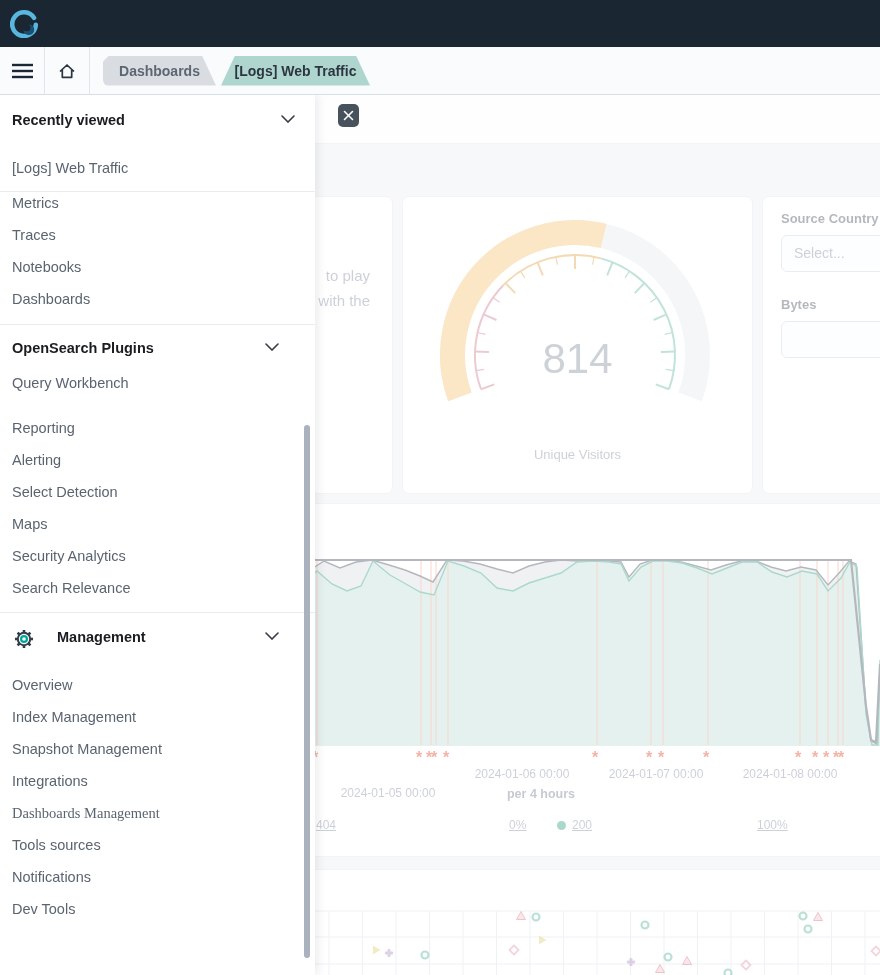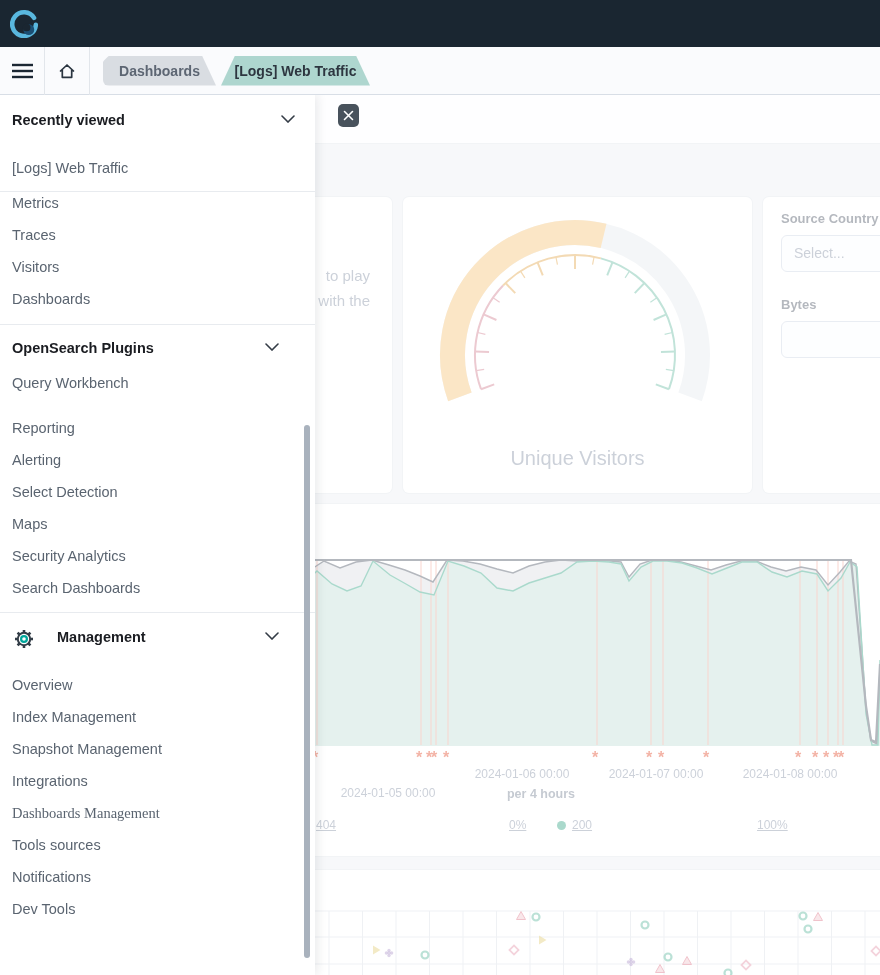--- a/index.html
+++ b/index.html
@@ -20,21 +20,21 @@
   .crumb-1{width:113px;background:#d9dde2;color:#5d6673;clip-path:polygon(6px 0,calc(100% - 14px) 0,100% 100%,0 100%,0 6px);border-radius:6px 0 0 6px;}
   .crumb-2{width:149px;margin-left:5px;background:#aed6cf;color:#2d3640;clip-path:polygon(14px 0,calc(100% - 14px) 0,100% 100%,0 100%);}
   
   .dashboard{position:absolute;left:0;top:95px;width:880px;height:880px;background:#eef1f5;z-index:1;}
   .dash-topbar{position:absolute;left:0;top:0;width:100%;height:48px;background:#fdfdfe;border-bottom:1px solid #e4e8ed;}
   .panel{position:absolute;background:#fff;border-radius:6px;box-shadow:0 0 0 1px rgba(20,40,60,.045);}
   .p-markdown{left:232px;top:102px;width:160px;height:296px;overflow:hidden;}
   .md-text{position:absolute;top:66px;right:22px;text-align:right;font-size:15px;line-height:25px;color:#98a2b3;white-space:nowrap;}
   .p-gauge{left:403px;top:102px;width:349px;height:296px;}
   .gauge-value{position:absolute;left:0;top:138px;width:100%;text-align:center;font-size:42px;color:#9aa4b2;}
-  .gauge-caption{position:absolute;left:0;top:250px;width:100%;text-align:center;font-size:20px;color:#98a2b3;}
+  .gauge-caption{position:absolute;left:0;top:250px;width:100%;text-align:center;font-size:13px;color:#98a2b3;}
   .p-controls{left:763px;top:102px;width:165px;height:296px;}
   .ctl-label{position:absolute;left:18px;font-size:13px;font-weight:700;color:#69707d;}
   .ctl-box{position:absolute;left:18px;width:131px;height:37px;background:#fbfcfe;border:1px solid #d3dae6;border-radius:6px;box-sizing:border-box;}
   .ctl-placeholder{position:absolute;left:12px;top:9px;font-size:14px;color:#98a2b3;}
   .ctl-input{position:absolute;left:0;top:0;width:100%;height:100%;border:none;background:transparent;outline:none;}
   .p-ts{left:232px;top:409px;width:660px;height:352px;}
   .p-scatter{left:232px;top:775px;width:660px;height:300px;}
   .chart-svg{position:absolute;left:0;top:0;}
   .annot{position:absolute;font-size:16px;font-weight:700;color:#e7664c;}
   .xtick{position:absolute;width:120px;text-align:center;font-size:12px;color:#98a2b3;}
@@ -89,20 +89,21 @@
         <line x1="209.4606593415912" y1="65.28161454332125" x2="204.21616703376844" y2="78.26218850725628" stroke="#83c7b3" stroke-width="2"></line>
         <line x1="226.46390350150273" y1="74.13294320545761" x2="222.1067912213825" y2="80.842307749021" stroke="#83c7b3" stroke-width="1.2"></line>
         <line x1="241.46583704589972" y1="86.06601996613489" x2="231.74061985947378" y2="96.136777170876" stroke="#83c7b3" stroke-width="2"></line>
         <line x1="253.9152044288992" y1="100.64235636489539" x2="247.36198807458726" y2="105.23096785570377" stroke="#83c7b3" stroke-width="1.2"></line>
         <line x1="263.3545457642601" y1="117.32633569241999" x2="250.56490935726367" y2="123.02064869548119" stroke="#83c7b3" stroke-width="2"></line>
         <line x1="269.43700647852353" y1="135.5048945656135" x2="261.64204596024166" y2="137.30450300036443" stroke="#83c7b3" stroke-width="1.2"></line>
         <line x1="271.93908270190957" y1="154.5100503297499" x2="257.9476111236422" y2="154.99864328358493" stroke="#83c7b3" stroke-width="2"></line>
         <line x1="270.7688340595138" y1="173.64344650402307" x2="262.86732733475264" y2="172.39197078370125" stroke="#83c7b3" stroke-width="1.2"></line>
         <line x1="265.9692620785909" y1="192.20201433256688" x2="252.81356538758814" y2="187.4137323260075" stroke="#83c7b3" stroke-width="2"></line>
       </svg>
+    <div class="gauge-value">814</div>
     <div class="gauge-caption">Unique Visitors</div>
   </div>
 
   <div class="panel p-controls">
     <div class="ctl-label" style="top:14px;">Source Country</div>
     <div class="ctl-box" style="top:38px;">
       <div class="ctl-placeholder">Select...</div>
     </div>
     <div class="ctl-label" style="top:100px;">Bytes</div>
     <div class="ctl-box" style="top:124px;">
@@ -235,35 +236,35 @@
 
   <div class="nav-header" style="top:17px;">Recently viewed</div>
   <svg class="nav-chev" style="right:20px;top:20px;" width="14" height="8">
       <path d="M1,1 L7,7 L13,1" stroke="#343c46" stroke-width="1.6" fill="none" stroke-linecap="round"></path>
     </svg>
   <div class="nav-item" style="top:63px;">[Logs] Web Traffic</div>
 
   <div class="nav-div" style="top:96px;"></div>
   <div class="nav-item" style="top:98px;">Metrics</div>
   <div class="nav-item" style="top:130px;">Traces</div>
-  <div class="nav-item" style="top:162px;">Visitors</div>
+  <div class="nav-item" style="top:162px;">Notebooks</div>
   <div class="nav-item" style="top:194px;">Dashboards</div>
 
   <div class="nav-div" style="top:229px;"></div>
   <div class="nav-header" style="top:245px;">OpenSearch Plugins</div>
   <svg class="nav-chev" style="right:36px;top:248px;" width="14" height="8">
       <path d="M1,1 L7,7 L13,1" stroke="#343c46" stroke-width="1.6" fill="none" stroke-linecap="round"></path>
     </svg>
   <div class="nav-item" style="top:278px;">Query Workbench</div>
   <div class="nav-item" style="top:323px;">Reporting</div>
   <div class="nav-item" style="top:355px;">Alerting</div>
   <div class="nav-item" style="top:387px;">Select Detection</div>
   <div class="nav-item" style="top:419px;">Maps</div>
   <div class="nav-item" style="top:451px;">Security Analytics</div>
-  <div class="nav-item" style="top:483px;">Search Dashboards</div>
+  <div class="nav-item" style="top:483px;">Search Relevance</div>
 
   <div class="nav-div" style="top:517px;"></div>
   <svg class="nav-chev" style="left:12px;top:532px;" width="24" height="24">
     <g stroke="#333d47" stroke-width="2" fill="none">
       <circle cx="12" cy="12" r="6.2"></circle>
       <g stroke-width="2.6">
         <line x1="12" y1="3" x2="12" y2="5.6"></line>
           <line x1="12" y1="18.4" x2="12" y2="21"></line>
         <line x1="3" y1="12" x2="5.6" y2="12"></line>
           <line x1="18.4" y1="12" x2="21" y2="12"></line>

